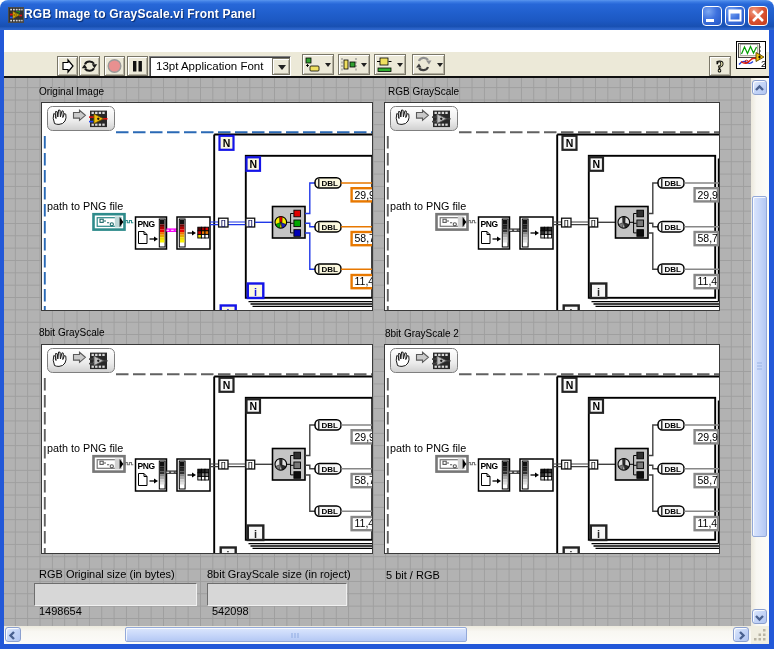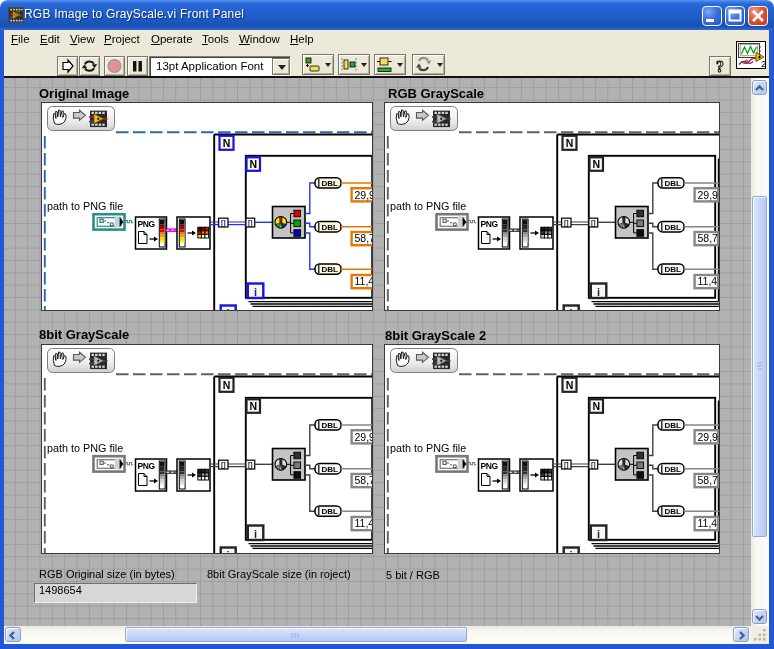--- a/index.html
+++ b/index.html
@@ -4,21 +4,21 @@
 <style>
 * { margin:0; padding:0; box-sizing:border-box; }
 body { font-family:"Liberation Sans", sans-serif; width:774px; height:649px; background:#fff; }
 .win { position:relative; width:774px; height:649px; }
 .abs { position:absolute; }
 
 .titlebar { position:absolute; left:0; top:0; width:774px; height:30px;
   border-radius:8px 8px 0 0;
   background:linear-gradient(180deg,#5A96EE 0%,#3C7CE4 6%,#2767D8 14%,#2160CE 40%,#1C58C2 70%,#1850B2 88%,#2B63C8 96%,#2E66CC 100%);
 }
-.title-text { position:absolute; top:7px; font-size:12px; font-weight:normal; color:#fff;
+.title-text { position:absolute; top:7px; font-size:12px; font-weight:bold; color:#fff;
   text-shadow:1px 1px 1px #0a2a6a; letter-spacing:0.2px; }
 .tbtn { position:absolute; top:6px; width:20px; height:20px; border-radius:4px;
   border:1px solid #fff; }
 .tbtn.min, .tbtn.max { background:radial-gradient(circle at 30% 25%,#7Da8f2 0%,#3E71DE 45%,#2356C4 100%); }
 .tbtn.close { background:radial-gradient(circle at 30% 25%,#F0A088 0%,#DD5533 45%,#C23A1A 100%); }
 
 .menubar { position:absolute; left:4px; top:30px; width:765px; height:22px; background:#ECE9D8; }
 .menu-item { position:absolute; top:3px; font-size:11.5px; color:#000; }
 
 .toolbar { position:absolute; left:4px; top:52px; width:765px; height:24px; background:#ECE9D8; }
@@ -26,26 +26,26 @@
 .tb { position:absolute; background:#ECE9D8; border:1px solid #7a7768;
   box-shadow: inset 1px 1px 0 #ffffff, inset -1px -1px 0 #b4b0a0; }
 
 .client { position:absolute; left:4px; top:78px; width:747px; height:548px;
   background-color:#b2b2b2;
   background-image:
     linear-gradient(to right, #9e9e9e 1.2px, transparent 1.2px),
     linear-gradient(to bottom, #9e9e9e 1.2px, transparent 1.2px);
   background-size:12.35px 12.35px; background-position:-1.5px 9.2px; }
 .panel { position:absolute; background:#fff; border:1px solid #3a3a3a; overflow:hidden; }
-.plabel { position:absolute; font-size:13px; font-weight:bold; color:#000; white-space:nowrap; }
+.plabel { position:absolute; font-size:10px; font-weight:normal; color:#000; white-space:nowrap; }
 .gray { filter:grayscale(1); }
 .ilabel { position:absolute; font-size:11px; color:#000; white-space:nowrap; }
 .ibox { position:absolute; height:20px; background:#d7d7d7; border:1px solid;
   border-color:#6e6e6e #f0f0f0 #f0f0f0 #6e6e6e; font-size:11px; color:#000;
-  padding:0 0 0 4px; }
+  padding:21px 0 0 4px; }
 
 .bleft { position:absolute; left:0; top:30px; width:4px; height:619px; background:#2258d8; }
 .bright { position:absolute; left:769px; top:30px; width:5px; height:619px; background:#2258d8; }
 .bbottom { position:absolute; left:0; top:644px; width:774px; height:5px; background:#2258d8; }
 
 .vscroll { position:absolute; left:751px; top:78px; width:18px; height:548px;
   background:linear-gradient(90deg,#ece9dd 0%,#f8f7f2 30%,#fcfcf9 100%); }
 .hscroll { position:absolute; left:4px; top:626px; width:747px; height:18px;
   background:linear-gradient(180deg,#ece9dd 0%,#f8f7f2 30%,#fcfcf9 100%); }
 .corner { position:absolute; left:751px; top:626px; width:18px; height:18px; background:#f0eee1; }
@@ -91,30 +91,20 @@
         </svg></div>
     <div class="tbtn max" style="left:725px"><svg width="18" height="18" viewBox="0 0 18 18">
           <rect x="3.5" y="3.5" width="11" height="10" fill="none" stroke="#fff" stroke-width="2"></rect>
           <rect x="3.5" y="3.5" width="11" height="3" fill="#fff"></rect>
         </svg></div>
     <div class="tbtn close" style="left:748px"><svg width="18" height="18" viewBox="0 0 18 18">
           <path d="M4 4 L14 14 M14 4 L4 14" stroke="#fff" stroke-width="2.6"></path>
         </svg></div>
   </div>
 
-  <div class="menubar">
-    <div class="menu-item" style="left:7px"><u>F</u>ile</div>
-    <div class="menu-item" style="left:36px"><u>E</u>dit</div>
-    <div class="menu-item" style="left:66px"><u>V</u>iew</div>
-    <div class="menu-item" style="left:100px"><u>P</u>roject</div>
-    <div class="menu-item" style="left:147px"><u>O</u>perate</div>
-    <div class="menu-item" style="left:198px"><u>T</u>ools</div>
-    <div class="menu-item" style="left:235px"><u>W</u>indow</div>
-    <div class="menu-item" style="left:286px"><u>H</u>elp</div>
-  </div>
 
   <div class="toolbar">
     <div class="tb" style="left:53px;top:4px;width:21px;height:20px">
       <svg width="19" height="18" viewBox="0 0 19 18">
           <polygon points="5,5 10,5 10,2.5 15,8.5 10,14.5 10,12 5,12" fill="#fff" stroke="#000" stroke-width="1.2" transform="translate(0,0.5)"></polygon>
         </svg>
     </div>
     <div class="tb" style="left:75px;top:4px;width:21px;height:20px">
       <svg width="19" height="18" viewBox="0 0 19 18">
         <path d="M5 7.2 a5 4.2 0 0 1 9 -0.4" fill="none" stroke="#181818" stroke-width="2"></path>
@@ -367,20 +357,21 @@
     </div>
     <div class="plabel" style="left:381px;top:250px">8bit GrayScale 2</div>
     <div class="panel gray" style="left:380px;top:266px;width:336px;height:210px">
       <svg width="336" height="210" viewBox="0 0 336 210">
           <use href="#diag"></use>
         </svg>
     </div>
     <div class="ilabel" style="left:35px;top:490px">RGB Original size (in bytes)</div>
     <div class="ibox" style="left:30px;top:505px;width:163px">1498654</div>
     <div class="ilabel" style="left:203px;top:490px">8bit GrayScale size (in roject)</div>
+    <div class="ibox" style="left:203px;top:505px;width:140px">542098</div>
     <div class="ilabel" style="left:382px;top:491px">5 bit / RGB</div>
   </div>
 
   <div class="vscroll">
     <div class="sbtn" style="left:1px;top:2px;width:15px;height:15px">
       <svg width="13" height="13" viewBox="0 0 13 13">
           <path d="M3 8 L6.5 4.5 L10 8" fill="none" stroke="#4a618f" stroke-width="2.4"></path>
         </svg></div>
     <div class="sthumb" style="left:1px;top:118px;width:15px;height:341px">
       <svg width="13" height="339" viewBox="0 0 13 339">

